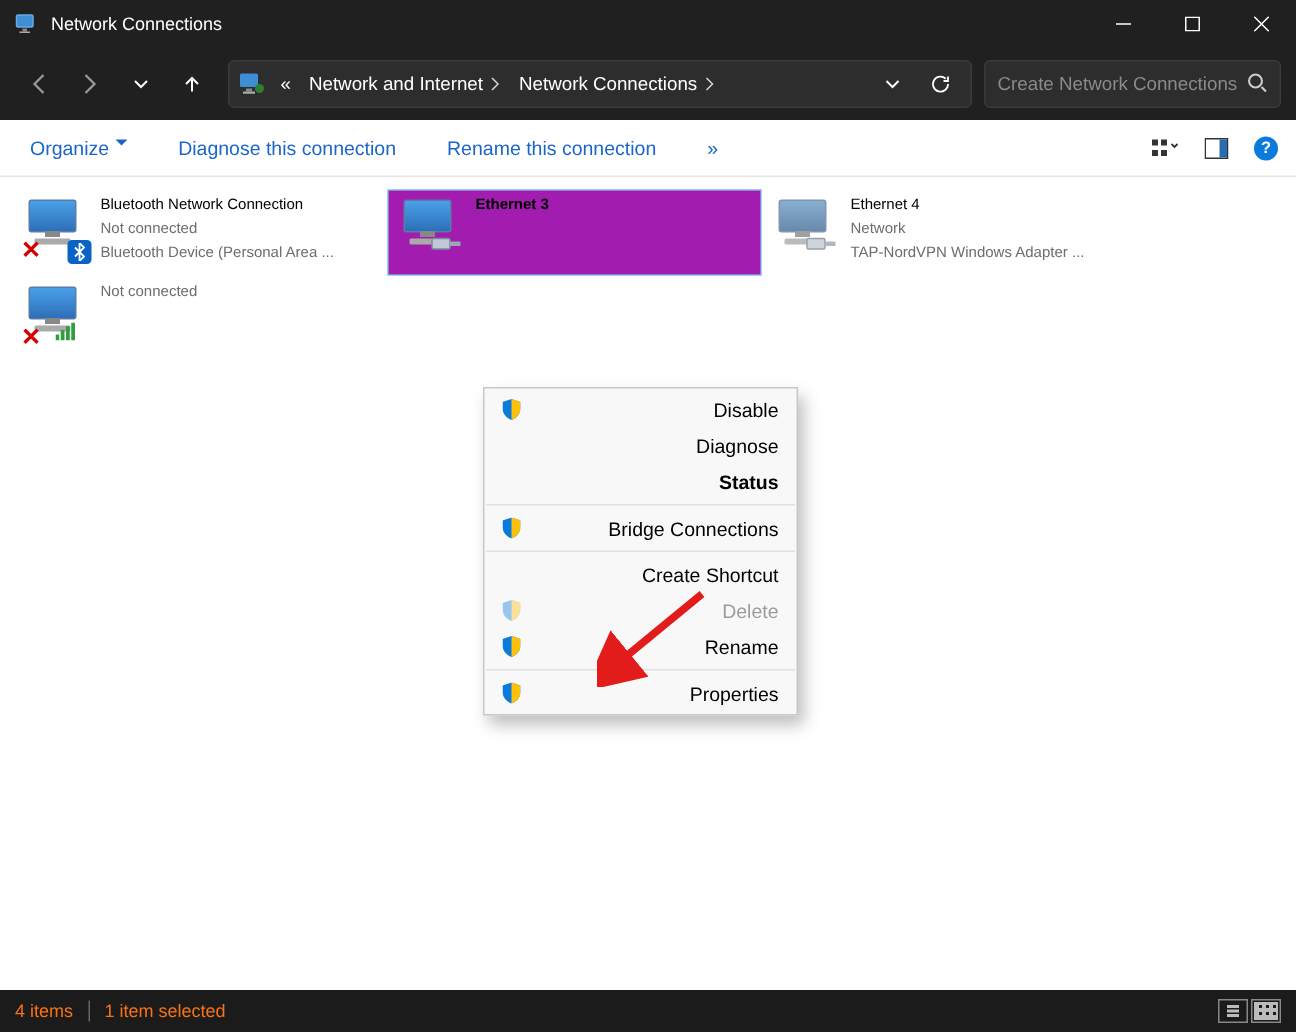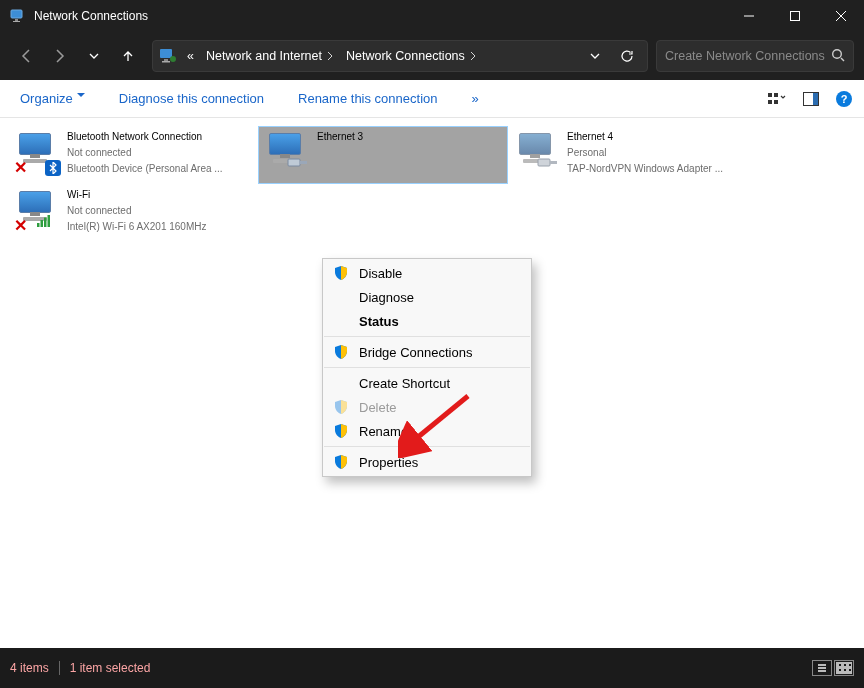--- a/index.html
+++ b/index.html
@@ -29,51 +29,51 @@
   .cmdbar { height: 38px; border-bottom: 1px solid #e5e5e5; display: flex; align-items: center; padding: 0 12px; font-size: 13px; }
   .cmdbar .cmd { color: #1a66c9; padding: 4px 8px; display:flex; align-items:flex-start; gap:4px; margin-right: 18px; cursor:default;}
   .cmdbar .right { margin-left:auto; display:flex; align-items:center; gap:16px; }
   .cmdbar .vicon { width:18px; height:18px; display:flex; align-items:center; justify-content:center; color:#333;}
   .help-icon { width:16px;height:16px;background:#0a7bdd;border-radius:50%;color:#fff;display:flex;align-items:center;justify-content:center;font-size:11px;font-weight:bold;}
 
   
   .content { position: relative; height: calc(688px - 32px - 48px - 38px - 24px); background:#fff; padding: 8px; }
   .items { display:flex; flex-wrap: wrap; align-content: flex-start; }
   .item { width: 250px; height: 58px; display:flex; padding: 2px 4px; border:1px solid transparent; }
-  .item.selected { background: #a3a3a3; border-color: #99d1ff; }
+  .item.selected { background: #a21caf; border-color: #99d1ff; font-weight: bold; }
   .item .thumb { width: 48px; height: 48px; position:relative; flex: 0 0 48px; margin-right: 6px;}
   .item .lbls { display:flex; flex-direction:column; font-size:10px; line-height:16px; overflow:hidden;}
   .item .lbls .name { color:#000; }
   .item .lbls .l2, .item .lbls .l3 { color:#6d6d6d; white-space:nowrap; overflow:hidden; text-overflow:ellipsis;}
   .wifi-row { width: 250px; }
 
   
   .mon { position:absolute; left:6px; top:4px; width:32px; height:22px; background: linear-gradient(#4aa0e8,#2d6fb8); border:1px solid #5a7da8; border-radius:2px; }
   .mon::after { content:""; position:absolute; top:100%; left:50%; transform:translateX(-50%); width:10px; height:4px; background:#888; }
   .mon-base { position:absolute; left:10px; top:30px; width:24px; height:4px; background:#aaa; border-radius:1px;}
   .cable { position:absolute; left:24px; top:26px; width:22px; height:14px; }
   .badge { position:absolute; font-size:14px; font-weight:bold; }
   .badge.x { color:#d40000; left:1px; bottom:0px; font-size:16px;}
   .badge.bt { right:0; bottom:1px; color:#fff; background:#0b63c5; width:16px;height:16px;border-radius:3px; display:flex;align-items:center;justify-content:center;font-size:10px;}
   .badge.wifi { right:8px; bottom:5px; }
 
   
   .ctx { position:absolute; left:322px; top:140px; width:210px; background:#f8f8f8; border:1px solid #c8c8c8; box-shadow: 4px 6px 10px rgba(0,0,0,.25); font-size:13px; padding: 2px 0;}
-  .ctx .mi { height: 24px; display:flex; align-items:center; padding: 0 12px 0 12px; gap:10px; }
+  .ctx .mi { height: 24px; display:flex; align-items:center; padding: 0 12px 0 12px; gap:10px;justify-content:space-between; }
   .ctx .mi .shield { width:14px; flex:0 0 14px; display:flex; }
   .ctx .mi .txt { color:#000; }
   .ctx .mi.bold .txt { font-weight:600; }
   .ctx .mi.disabled .txt { color:#9b9b9b; }
   .ctx .sep { height:1px; background:#e0e0e0; margin: 3px 1px; }
 
   
   .arrow { position:absolute; left:398px; top:270px; pointer-events:none;}
 
   
-  .statusbar { position:absolute; left:0; right:0; bottom:0; height:40px; background:#1b1b1b; color:#fca5a5; font-size:12px; display:flex; align-items:center; padding: 0 10px; }
+  .statusbar { position:absolute; left:0; right:0; bottom:0; height:28px; background:#1b1b1b; color:#f97316; font-size:12px; display:flex; align-items:center; padding: 0 10px; }
   .statusbar .sep { width:1px; height:14px; background:#666; margin: 0 10px;}
   .statusbar .right { margin-left:auto; display:flex; gap:2px;}
   .sb-view { width:20px; height:16px; border:1px solid #888; display:flex; }
   .sb-view.a div{ margin:auto; width:8px;height:1.5px;background:#bbb; box-shadow:0 3px 0 #bbb, 0 -3px 0 #bbb;}
   .sb-view.b div{ margin:1px; flex:1; background: repeating-linear-gradient(90deg,#bbb 0 3px,transparent 3px 5px),repeating-linear-gradient(0deg,#bbb 0 3px,transparent 3px 5px);}
 </style>
 </head>
 <body>
 
 <div class="window">
@@ -247,43 +247,41 @@
         <div class="thumb" style="filter:grayscale(.4) opacity(.8)">
           <div class="mon"></div>
             <div class="mon-base"></div>
           <svg class="cable" viewBox="0 0 22 14">
               <rect x="1" y="4" width="12" height="7" rx="1" fill="#bfcad6" stroke="#7a8aa0"></rect>
               <rect x="13" y="6" width="7" height="3" fill="#9aa7b8"></rect>
             </svg>
         </div>
         <div class="lbls">
           <span class="name">Ethernet 4</span>
-          <span class="l2">Personal</span>
+          <span class="l2">Network</span>
           <span class="l3">TAP-NordVPN Windows Adapter ...</span>
         </div>
       </div>
 
       <div class="item wifi-row" style="order:1">
         <div class="thumb">
           <div class="mon"></div>
             <div class="mon-base"></div>
           <span class="badge x">✕</span>
           <span class="badge wifi">
             <svg width="16" height="12" viewBox="0 0 16 12">
                 <rect x="0" y="8" width="2.5" height="4" fill="#2e9e3f"></rect>
                 <rect x="3.5" y="5" width="2.5" height="7" fill="#2e9e3f"></rect>
                 <rect x="7" y="2.5" width="2.5" height="9.5" fill="#2e9e3f"></rect>
                 <rect x="10.5" y="0" width="2.5" height="12" fill="#2e9e3f"></rect>
               </svg>
           </span>
         </div>
         <div class="lbls">
-          <span class="name">Wi-Fi</span>
           <span class="l2">Not connected</span>
-          <span class="l3">Intel(R) Wi-Fi 6 AX201 160MHz</span>
         </div>
       </div>
       <div style="width:500px;order:1"></div>
 
     </div>
 
     <div class="ctx">
       <div class="mi">
         <span class="shield">
             <svg width="12" height="14" viewBox="0 0 12 14">

